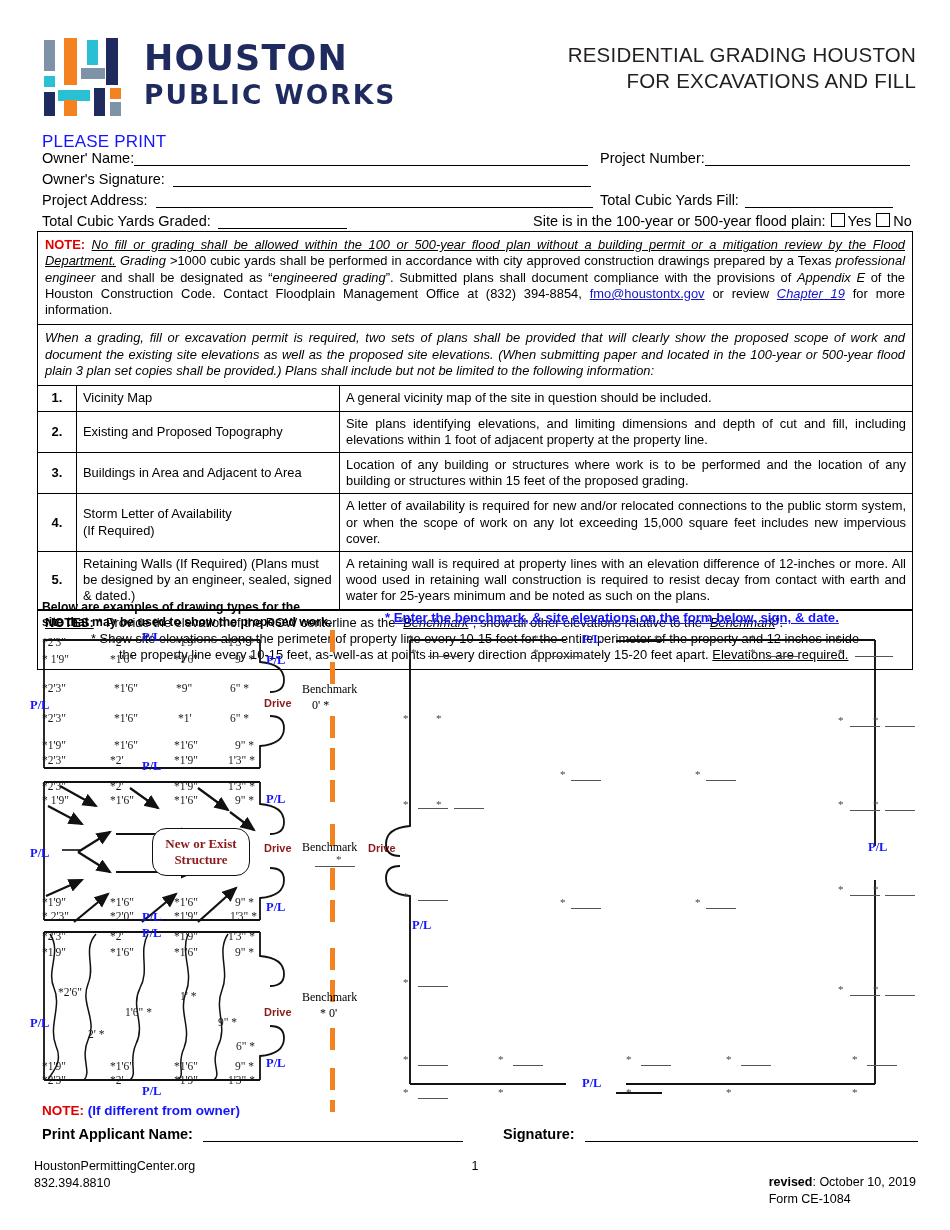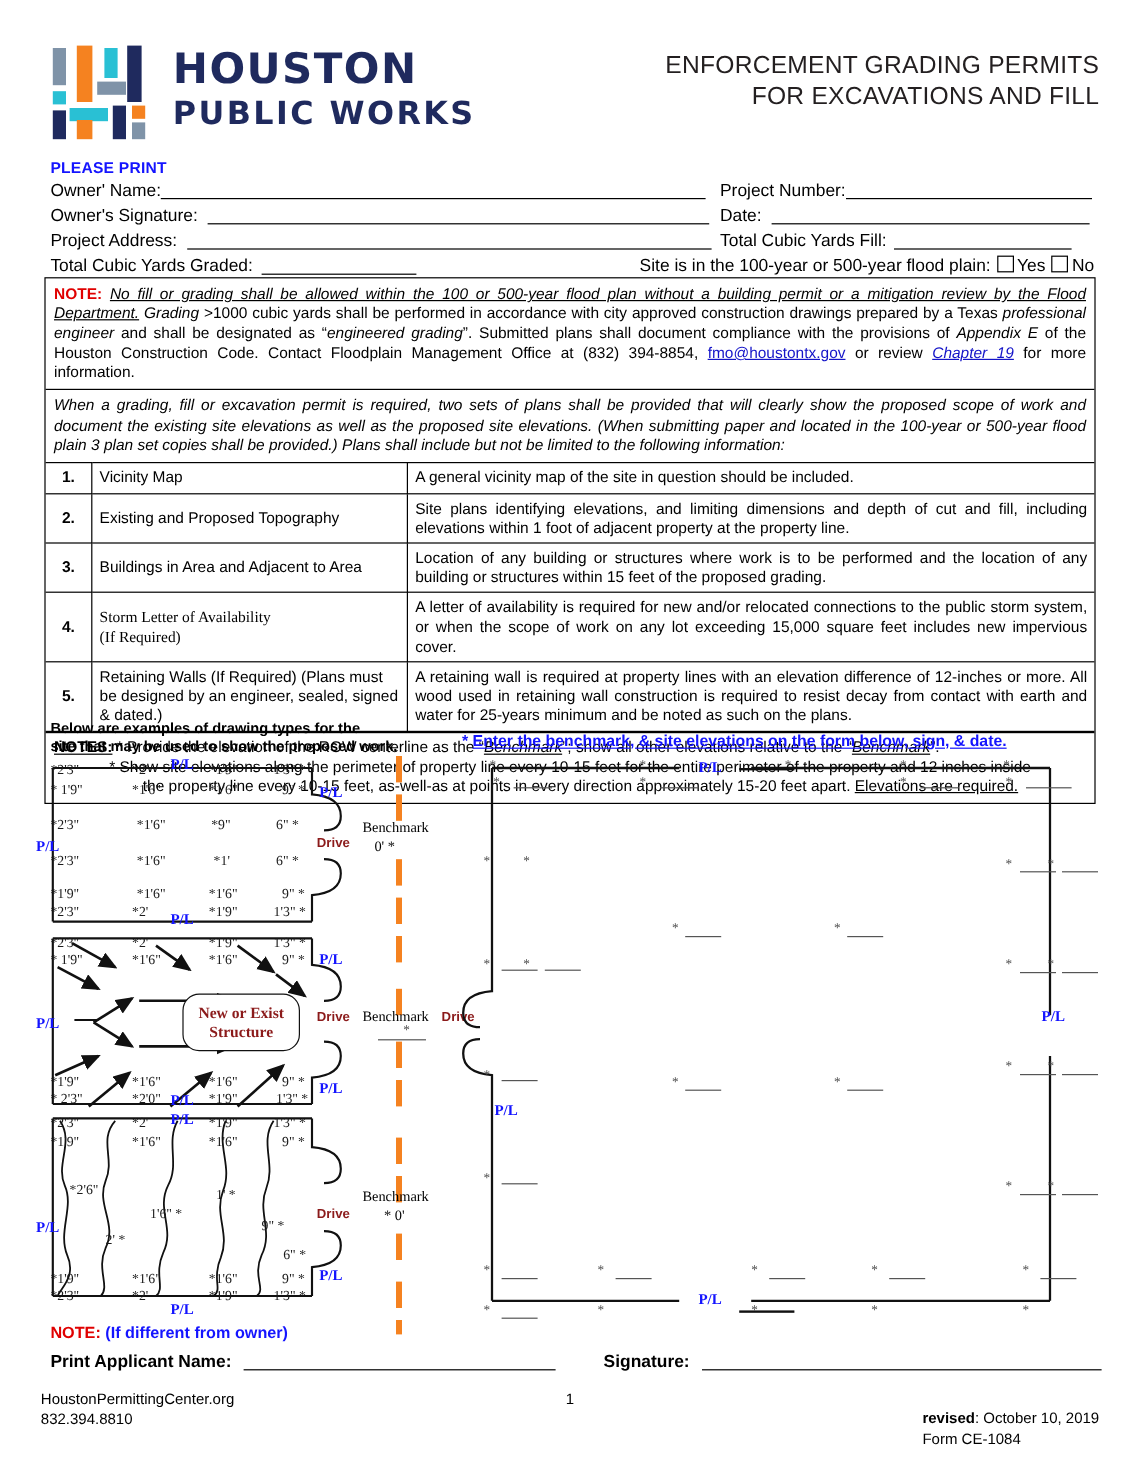--- a/index.html
+++ b/index.html
@@ -31,21 +31,21 @@
     font-weight: bold; font-size: 26.5px; letter-spacing: 2.0px;
     color: #1f2a5e; line-height: 30px; margin-top: 4px;
   }
   .header-titles { position: absolute; right: 34px; top: 42px; text-align: right; }
   .ht1 { font-size: 20.5px; font-weight: bold; letter-spacing: .2px; color: #231f20; line-height: 26px; }
   .ht2 { font-size: 20.5px; font-weight: normal; letter-spacing: .2px; color: #231f20; line-height: 26px; }
 
   
   .please-print {
     position: absolute; left: 42px; top: 132px;
-    font-size: 13px; font-weight: bold; color: #1414ff;
+    font-size: 17px; font-weight: normal; color: #1414ff;
     letter-spacing: .2px;
   }
   .fieldrow { position: absolute; font-size: 14.5px; color: #000; white-space: nowrap; }
   .fl { display: inline-block; }
   .ul {
     display: inline-block; border-bottom: 1.3px solid #000;
     height: 15px; vertical-align: -3px;
   }
 
   .cbline { position: absolute; font-size: 14.5px; white-space: nowrap; }
@@ -176,39 +176,36 @@
         <i style="left:50px; top:50px; width:11px; height:28px; background:#1f2a5e;"></i>
         <i style="left:66px; top:50px; width:11px; height:11px; background:#f58220;"></i>
         <i style="left:66px; top:64px; width:11px; height:14px; background:#7f93a8;"></i>
       </div>
       <div class="logo-text">
         <div class="logo-houston">HOUSTON</div>
         <div class="logo-pw">PUBLIC WORKS</div>
       </div>
     </div>
     <div class="header-titles">
-      <div class="ht2">ENFORCEMENT GRADING PERMITS</div>
+      <div class="ht2">RESIDENTIAL GRADING HOUSTON</div>
       <div class="ht2">FOR EXCAVATIONS AND FILL</div>
     </div>
   </div>
 
   <div class="please-print">PLEASE PRINT</div>
 
   <div class="fieldrow" style="left:600px; top:150px;">
     <span class="fl">Project Number:</span><span class="ul" style="width:205px;"></span>
   </div>
   <div class="fieldrow" style="left:42px; top:150px;">
     <span class="fl">Owner' Name:</span><span class="ul" style="width:454px;"></span>
   </div>
 
   <div class="fieldrow" style="left:42px; top:171px;">
     <span class="fl">Owner's Signature:</span><span class="ul" style="width:418px; margin-left:8px;"></span>
-  </div>
-  <div class="fieldrow" style="left:600px; top:171px;">
-    <span class="fl">Date:</span><span class="ul" style="width:265px; margin-left:8px;"></span>
   </div>
 
   <div class="fieldrow" style="left:600px; top:192px;">
     <span class="fl">Total Cubic Yards Fill:</span><span class="ul" style="width:148px; margin-left:6px;"></span>
   </div>
   <div class="fieldrow" style="left:42px; top:192px;">
     <span class="fl">Project Address:</span><span class="ul" style="width:437px; margin-left:8px;"></span>
   </div>
 
   <div class="fieldrow" style="left:42px; top:213px;">
@@ -249,21 +246,21 @@
         <td class="ttl">Existing and Proposed Topography</td>
         <td class="dsc">Site plans identifying elevations, and limiting dimensions and depth of cut and fill, including elevations within 1 foot of adjacent property at the property line.</td>
       </tr>
       <tr>
         <td class="num">3.</td>
         <td class="ttl">Buildings in Area and Adjacent to Area</td>
         <td class="dsc">Location of any building or structures where work is to be performed and the location of any building or structures within 15 feet of the proposed grading.</td>
       </tr>
       <tr>
         <td class="num">4.</td>
-        <td class="ttl" style="white-space:pre-line;font-family:Liberation Serif, serif;">Storm Letter of Availability
+        <td class="ttl" style="white-space:pre-line;">Storm Letter of Availability
 (If Required)</td>
         <td class="dsc">A letter of availability is required for new and/or relocated connections to the public storm system, or when the scope of work on any lot exceeding 15,000 square feet includes new impervious cover.</td>
       </tr>
       <tr>
         <td class="num">5.</td>
         <td class="ttl">Retaining Walls (If Required) (Plans must be designed by an engineer, sealed, signed &amp; dated.)</td>
         <td class="dsc">A retaining wall is required at property lines with an elevation difference of 12-inches or more. All wood used in retaining wall construction is required to resist decay from contact with earth and water for 25-years minimum and be noted as such on the plans.</td>
       </tr>
     </tbody>
       </table>

